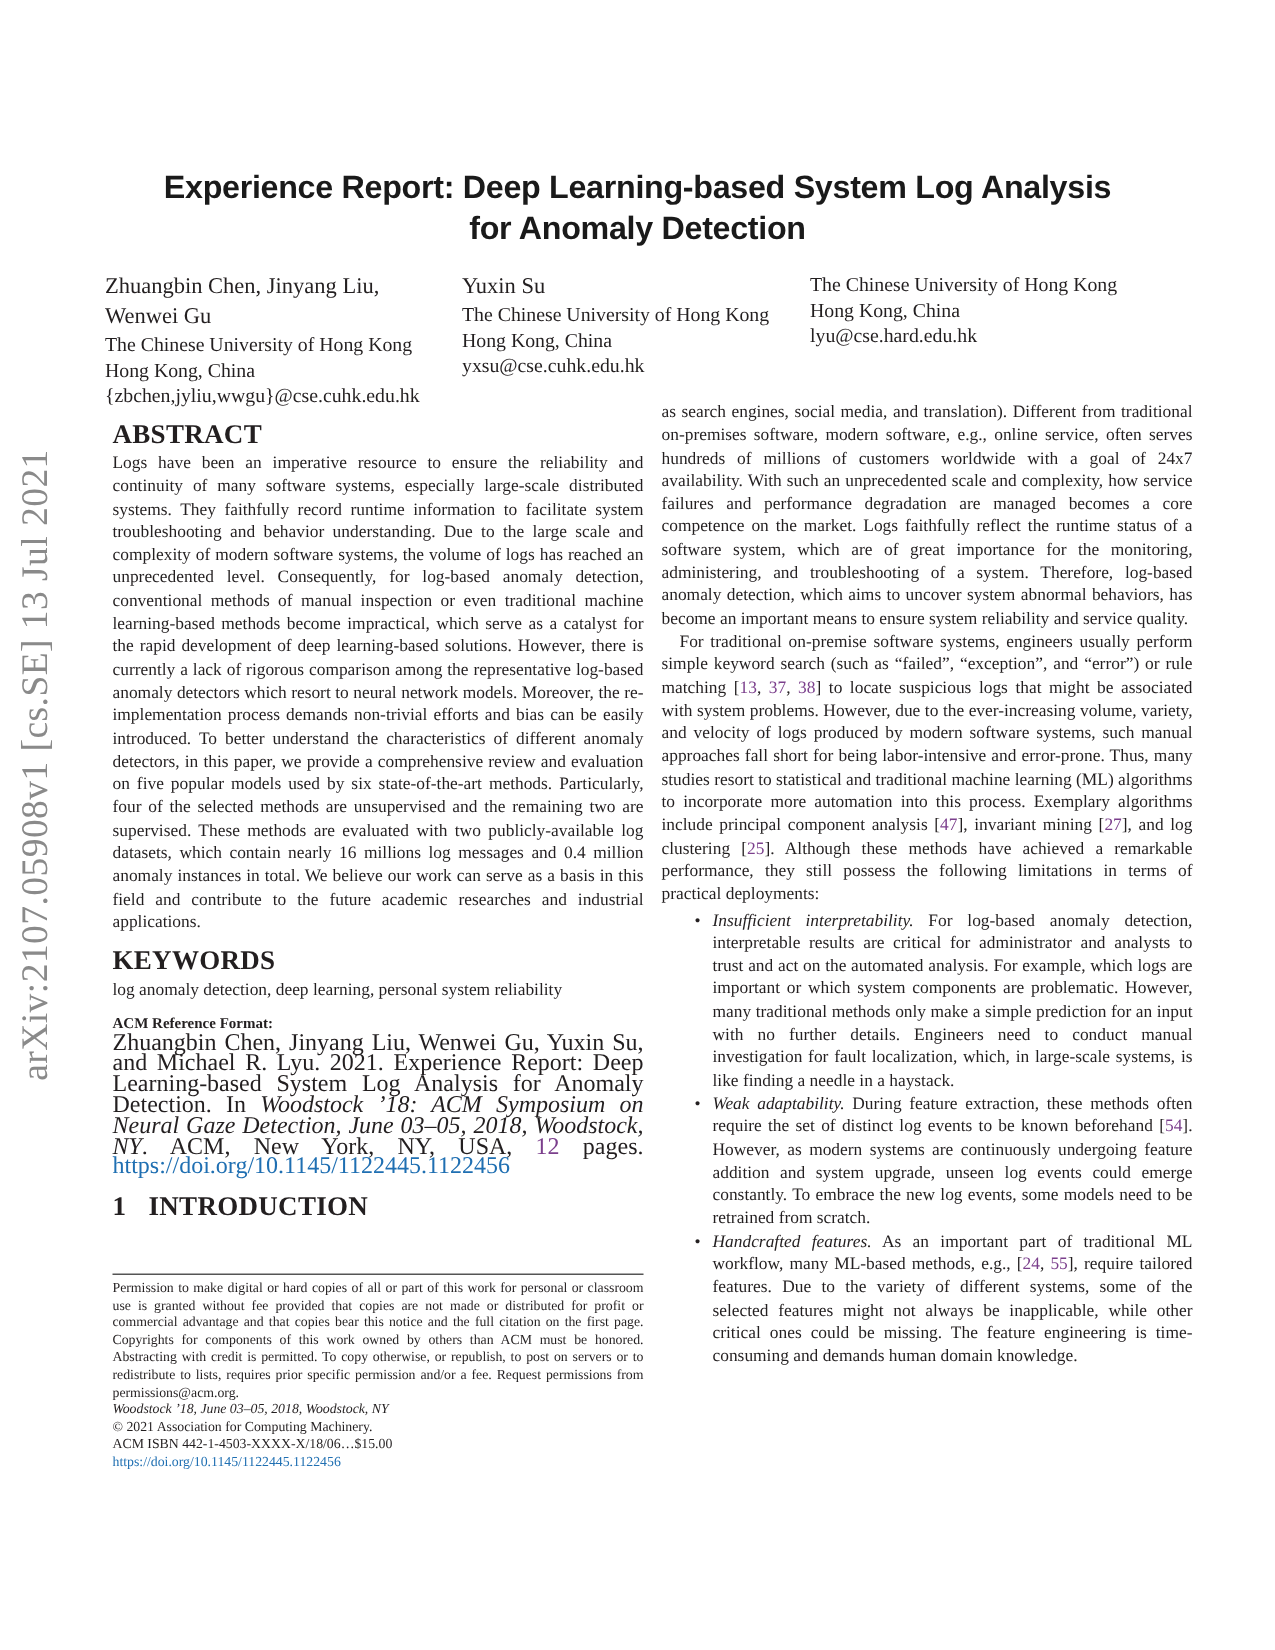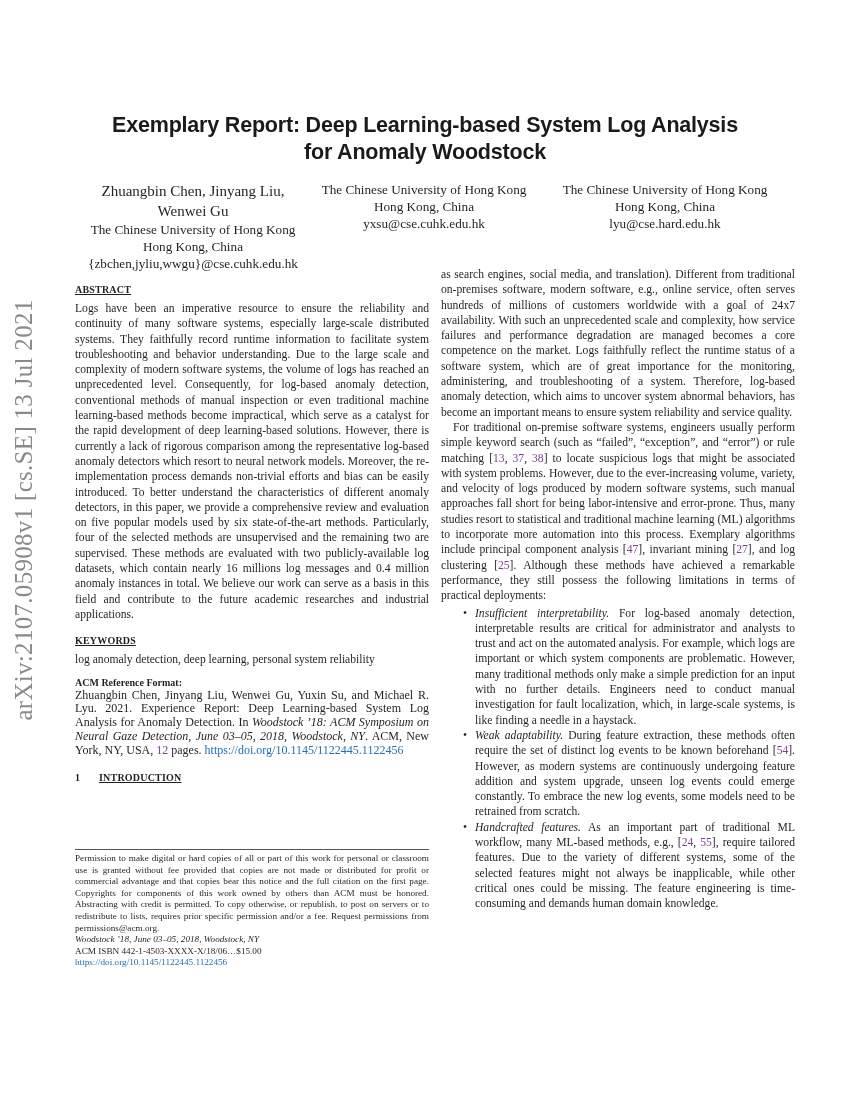--- a/index.html
+++ b/index.html
@@ -3,37 +3,37 @@
 <meta charset="utf-8">
 <style>
   html, body { margin:0; padding:0; background:#ffffff; }
   body { width:850px; height:1100px; position:relative; overflow:hidden; color:#231f20;
          font-family:"Liberation Serif", "DejaVu Serif", serif; }
   .title { position:absolute; left:60px; top:112px; width:730px; text-align:center;
            font-family:"Liberation Sans", "DejaVu Sans", sans-serif; font-weight:bold;
            font-size:21.5px; line-height:27px; color:#1a1a1a; letter-spacing:-0.2px; }
   .title span { display:block; }
   .authors { position:absolute; top:181px; left:70px; width:720px; }
-  .author { position:absolute; text-align:center; font-size:13.2px; line-height:17px; }
+  .author { position:absolute; font-size:13.2px; line-height:17px; }
   .author .name { font-size:15px; line-height:20px; }
   .a1 { left:0px; width:246px; }
   .a2 { left:238px; width:232px; }
   .a3 { left:470px; width:250px; }
   .arxiv { position:absolute; left:5px; top:300px; width:38px; height:420px; }
   .arxiv span { position:absolute; left:50%; top:50%; transform:translate(-50%,-50%) rotate(-90deg);
                 white-space:nowrap; font-size:25px; color:#8a8a8a; font-family:"Liberation Serif", serif; letter-spacing:0.3px; }
   .col { position:absolute; width:354px; font-size:11.6px; line-height:15.3px; text-align:justify; }
   .col-left { left:75px; top:281px; }
   .col-right { left:441px; top:267px; }
-  h2 { font-size:10px; font-weight:bold; margin:0 0 3px 0; line-height:17px; letter-spacing:0.2px;text-decoration:underline; }
+  h2 { font-size:18px; font-weight:bold; margin:0 0 3px 0; line-height:17px; letter-spacing:0.2px; }
   p { margin:0; }
   .kw-head { margin-top:10px; }
   .kw { margin-top:2px; }
   .ref-head { font-size:10px; font-weight:bold; margin-top:8px; line-height:13px; }
-  .ref { font-size:12px; line-height:13.8px; }
+  .ref { font-size:16px; line-height:13.8px; }
   .intro-head { margin-top:11px; }
   .intro-head .num { display:inline-block; width:24px; }
   .link { color:#1f6fb2; }
   .cite { color:#7b3f8c;font-family:Liberation Serif, serif; }
   .rule { position:absolute; left:75px; top:849px; width:354px; border-top:1px solid #555; }
   .footnote { position:absolute; left:75px; top:853px; width:354px; font-size:9.2px; line-height:11.6px; text-align:justify; }
   .footnote .conf { font-style:italic; }
   .indent { text-indent:12px; }
   ul { margin:2px 0 0 0; padding-left:0; list-style:none; }
   li { position:relative; padding-left:34px; }
@@ -41,33 +41,34 @@
   em { font-style:italic; }
 </style>
 </head>
 <body>
 
 <div class="arxiv">
   <span>arXiv:2107.05908v1  [cs.SE]  13 Jul 2021</span>
 </div>
 
 <div class="title">
-  <span>Exemplary Report: Deep Learning-based System Log Analysis</span>
-  <span>for Anomaly Woodstock</span>
+  <span>Experience Report: Deep Learning-based System Log Analysis</span>
+  <span>for Anomaly Detection</span>
 </div>
 
 <div class="authors">
   <div class="author a1">
     <div class="name">Zhuangbin Chen, Jinyang Liu,</div>
     <div class="name">Wenwei Gu</div>
     <div>The Chinese University of Hong Kong</div>
     <div>Hong Kong, China</div>
     <div>{zbchen,jyliu,wwgu}@cse.cuhk.edu.hk</div>
   </div>
   <div class="author a2">
+    <div class="name">Yuxin Su</div>
     <div>The Chinese University of Hong Kong</div>
     <div>Hong Kong, China</div>
     <div>yxsu@cse.cuhk.edu.hk</div>
   </div>
   <div class="author a3">
     <div>The Chinese University of Hong Kong</div>
     <div>Hong Kong, China</div>
     <div>lyu@cse.hard.edu.hk</div>
   </div>
 </div>
@@ -82,20 +83,21 @@
   <div class="ref-head">ACM Reference Format:</div>
   <p class="ref"><span>Zhuangbin Chen, Jinyang Liu, Wenwei Gu, Yuxin Su, and Michael R. Lyu. 2021. Experience Report: Deep Learning-based System Log Analysis for Anomaly Detection. In </span><em>Woodstock ’18: ACM Symposium on Neural Gaze Detection, June 03–05, 2018, Woodstock, NY</em><span>. ACM, New York, NY, USA, </span><span class="cite">12</span><span> pages. </span><span class="link">https://doi.org/10.1145/1122445.1122456</span></p>
 
   <h2 class="intro-head"><span class="num">1</span><span>INTRODUCTION</span></h2>
 </div>
 
 <div class="rule"></div>
 <div class="footnote">
   <p>Permission to make digital or hard copies of all or part of this work for personal or classroom use is granted without fee provided that copies are not made or distributed for profit or commercial advantage and that copies bear this notice and the full citation on the first page. Copyrights for components of this work owned by others than ACM must be honored. Abstracting with credit is permitted. To copy otherwise, or republish, to post on servers or to redistribute to lists, requires prior specific permission and/or a fee. Request permissions from permissions@acm.org.</p>
   <p class="conf">Woodstock ’18, June 03–05, 2018, Woodstock, NY</p>
+  <p>© 2021 Association for Computing Machinery.</p>
   <p>ACM ISBN 442-1-4503-XXXX-X/18/06…$15.00</p>
   <p class="link">https://doi.org/10.1145/1122445.1122456</p>
 </div>
 
 <div class="col col-right">
   <p>as search engines, social media, and translation). Different from traditional on-premises software, modern software, e.g., online service, often serves hundreds of millions of customers worldwide with a goal of 24x7 availability. With such an unprecedented scale and complexity, how service failures and performance degradation are managed becomes a core competence on the market. Logs faithfully reflect the runtime status of a software system, which are of great importance for the monitoring, administering, and troubleshooting of a system. Therefore, log-based anomaly detection, which aims to uncover system abnormal behaviors, has become an important means to ensure system reliability and service quality.</p>
   <p class="indent"><span>For traditional on-premise software systems, engineers usually perform simple keyword search (such as “failed”, “exception”, and “error”) or rule matching [</span><span class="cite">13</span>, <span class="cite">37</span>, <span class="cite">38</span><span>] to locate suspicious logs that might be associated with system problems. However, due to the ever-increasing volume, variety, and velocity of logs produced by modern software systems, such manual approaches fall short for being labor-intensive and error-prone. Thus, many studies resort to statistical and traditional machine learning (ML) algorithms to incorporate more automation into this process. Exemplary algorithms include principal component analysis [</span><span class="cite">47</span><span>], invariant mining [</span><span class="cite">27</span><span>], and log clustering [</span><span class="cite">25</span><span>]. Although these methods have achieved a remarkable performance, they still possess the following limitations in terms of practical deployments:</span></p>
   <ul>
     <li><em>Insufficient interpretability.</em><span> For log-based anomaly detection, interpretable results are critical for administrator and analysts to trust and act on the automated analysis. For example, which logs are important or which system components are problematic. However, many traditional methods only make a simple prediction for an input with no further details. Engineers need to conduct manual investigation for fault localization, which, in large-scale systems, is like finding a needle in a haystack.</span></li>
     <li><em>Weak adaptability.</em><span> During feature extraction, these methods often require the set of distinct log events to be known beforehand [</span><span class="cite">54</span><span>]. However, as modern systems are continuously undergoing feature addition and system upgrade, unseen log events could emerge constantly. To embrace the new log events, some models need to be retrained from scratch.</span></li>

